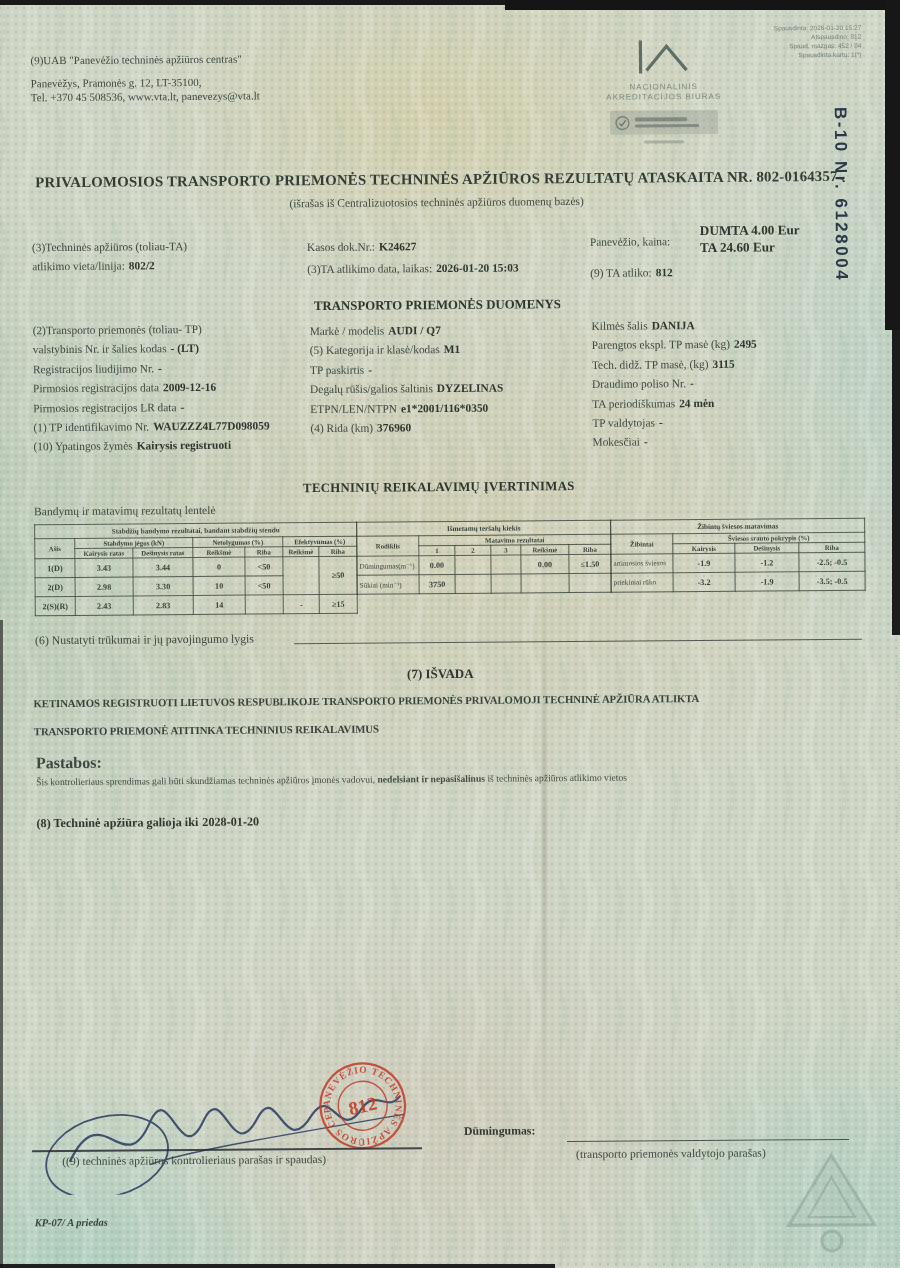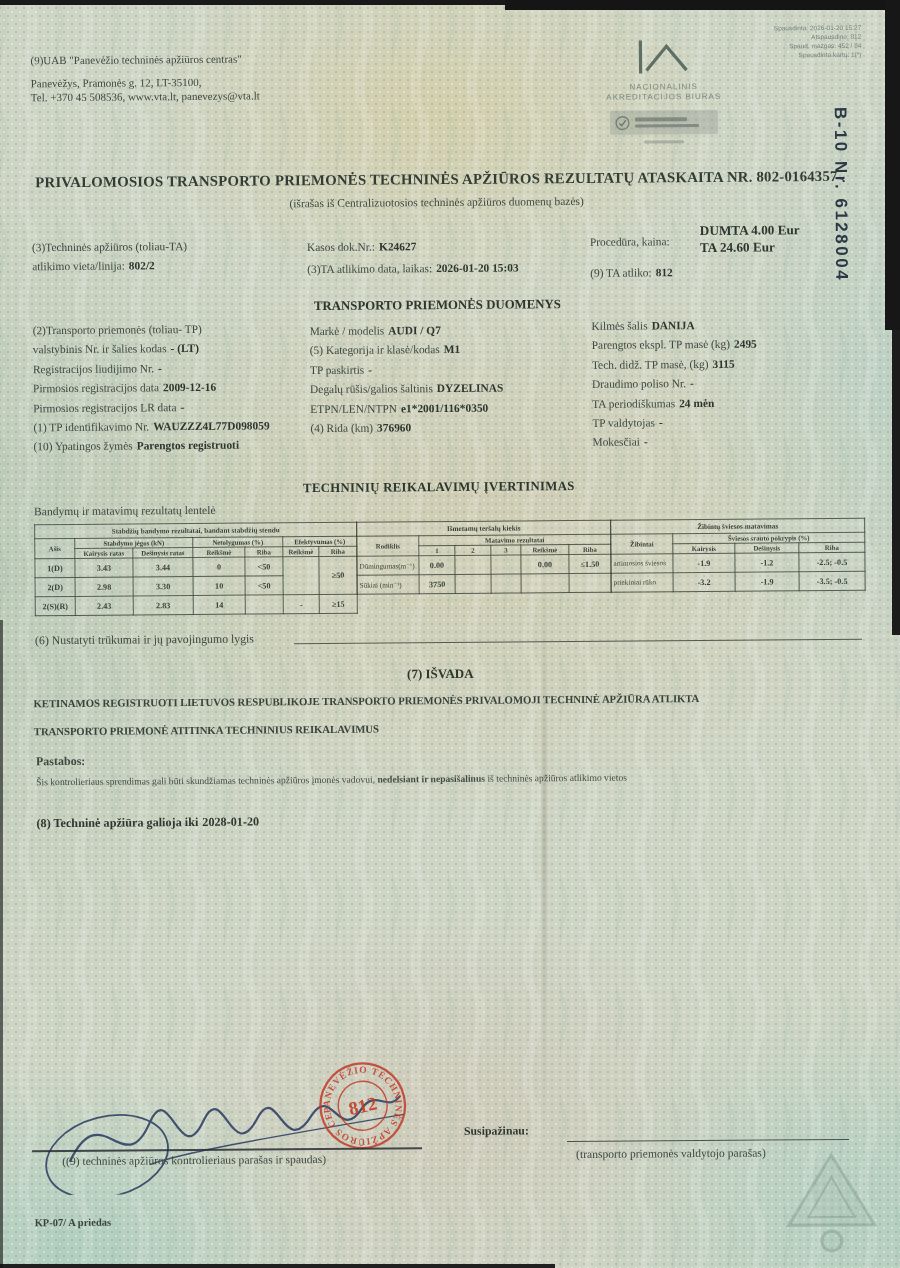--- a/index.html
+++ b/index.html
@@ -80,32 +80,32 @@
   .t .tt{height:11px;font-size:7.2px;}
   .tA{left:35px;top:521px;width:322px;}
   .tB{left:357px;top:521px;width:254px;}
   .tC{left:611px;top:521px;width:254px;}
   
   .defects{left:35px;top:630px;font-size:11.8px;}
   .rule{left:294px;top:642px;width:568px;height:0;border-top:1.5px solid rgba(50,60,52,.8);}
   .concl-head{left:0;right:20px;top:666px;text-align:center;font-weight:bold;font-size:13px;color:#2e372f;}
   .concl{left:33px;font-weight:bold;font-size:10.8px;letter-spacing:-.1px;color:#39433b;}
   .c1{top:694px;} .c2{top:722px;}
-  .notes-h{left:35px;top:751px;font-weight:bold;font-size:12px;}
+  .notes-h{left:35px;top:751px;font-weight:bold;font-size:16px;}
   .notes-t{left:35px;top:773px;font-size:9.6px;color:#414b43;}
   .valid{left:35px;top:813px;font-weight:bold;font-size:12.2px;color:#2e372f;}
   
   .sig-svg{left:28px;top:1062px;}
   .stamp{left:312px;top:1058px;transform:rotate(-12deg);}
   .sigline-l{left:28px;top:1147px;width:390px;height:0;border-top:2px solid rgba(40,45,50,.85);}
   .sigline-r{left:563px;top:1142px;width:282px;height:0;border-top:1.8px solid rgba(40,45,50,.8);}
   .cap-l{left:58px;top:1152px;font-size:11.6px;}
   .ack{left:460px;top:1124px;font-weight:bold;font-size:11.8px;color:#2e372f;}
   .cap-r{left:572px;top:1149px;font-size:11.6px;}
-  .kp{left:30px;top:1214px;font-weight:bold;font-size:10.5px;color:#3a443c;}
+  .kp{left:30px;top:1214px;font-style:italic;font-weight:bold;font-size:10.5px;color:#3a443c;}
   .wm{left:772px;top:1150px;}
 </style>
 </head>
 <body>
 
 <div class="page">
 
   <svg class="bg-waves" width="900" height="1268">
     <defs>
       <pattern id="wv" width="56" height="220" patternUnits="userSpaceOnUse">
@@ -166,39 +166,39 @@
       </div>
     </div>
     <div class="abs info-b fs11">
       <div>
         <span>Kasos dok.Nr.:</span><span class="val">K24627</span>
       </div>
       <div>
         <span>(3)TA atlikimo data, laikas:</span><span class="val">2026-01-20 15:03</span>
       </div>
     </div>
-    <div class="abs info-c1 fs11">Procedūra, kaina:</div>
+    <div class="abs info-c1 fs11">Panevėžio, kaina:</div>
     <div class="abs price">
       <div>DUMTA 4.00 Eur</div>
       <div>TA 24.60 Eur</div>
     </div>
     <div class="abs atliko fs11">
       <span>(9) TA atliko:</span><span class="val">812</span>
     </div>
 
     <div class="abs veh-head">TRANSPORTO PRIEMONĖS DUOMENYS</div>
 
     <div class="abs col col-l">
       <div><span>(2)Transporto priemonės (toliau- TP)</span><span class="val"></span></div>
       <div><span>valstybinis Nr. ir šalies kodas</span><span class="val">- (LT)</span></div>
       <div><span>Registracijos liudijimo Nr.</span><span class="val">-</span></div>
       <div><span>Pirmosios registracijos data</span><span class="val">2009-12-16</span></div>
       <div><span>Pirmosios registracijos LR data</span><span class="val">-</span></div>
       <div><span>(1) TP identifikavimo Nr.</span><span class="val">WAUZZZ4L77D098059</span></div>
-      <div><span>(10) Ypatingos žymės</span><span class="val">Parengtos registruoti</span></div>
+      <div><span>(10) Ypatingos žymės</span><span class="val">Kairysis registruoti</span></div>
     </div>
 
     <div class="abs col col-m">
       <div><span>Markė / modelis</span><span class="val">AUDI / Q7</span></div>
       <div><span>(5) Kategorija ir klasė/kodas</span><span class="val">M1</span></div>
       <div><span>TP paskirtis</span><span class="val">-</span></div>
       <div><span>Degalų rūšis/galios šaltinis</span><span class="val">DYZELINAS</span></div>
       <div><span>ETPN/LEN/NTPN</span><span class="val">e1*2001/116*0350</span></div>
       <div><span>(4) Rida (km)</span><span class="val">376960</span></div>
     </div>
@@ -383,21 +383,21 @@
         <circle cx="50" cy="50" r="26" stroke-width="1.5"></circle>
       </g>
       <text fill="#c23b28" font-size="10" font-weight="bold" opacity="0.85" letter-spacing="1">
         <textPath href="#stc">PANEVĖŽIO TECHNINĖS APŽIŪROS CENTRAS</textPath>
       </text>
       <text x="50" y="57" text-anchor="middle" font-size="20" font-weight="bold" fill="#c23b28" opacity="0.9">812</text>
     </svg>
 
     <div class="abs sigline-l"></div>
     <div class="abs cap-l">((9) techninės apžiūros kontrolieriaus parašas ir spaudas)</div>
-    <div class="abs ack">Susipažinau:</div>
+    <div class="abs ack">Dūmingumas:</div>
     <div class="abs sigline-r"></div>
     <div class="abs cap-r">(transporto priemonės valdytojo parašas)</div>
 
     <div class="abs kp">KP-07/ A priedas</div>
 
     <svg class="abs wm" width="110" height="110" viewBox="0 0 110 110">
       <g fill="rgba(130,160,150,0.10)" stroke="rgba(100,130,120,0.30)" stroke-width="3">
         <path d="M55,8 L98,78 L12,78 Z"></path>
         <path d="M55,30 L78,70 L32,70 Z" fill="none" stroke-width="2"></path>
         <circle cx="55" cy="94" r="10"></circle>

